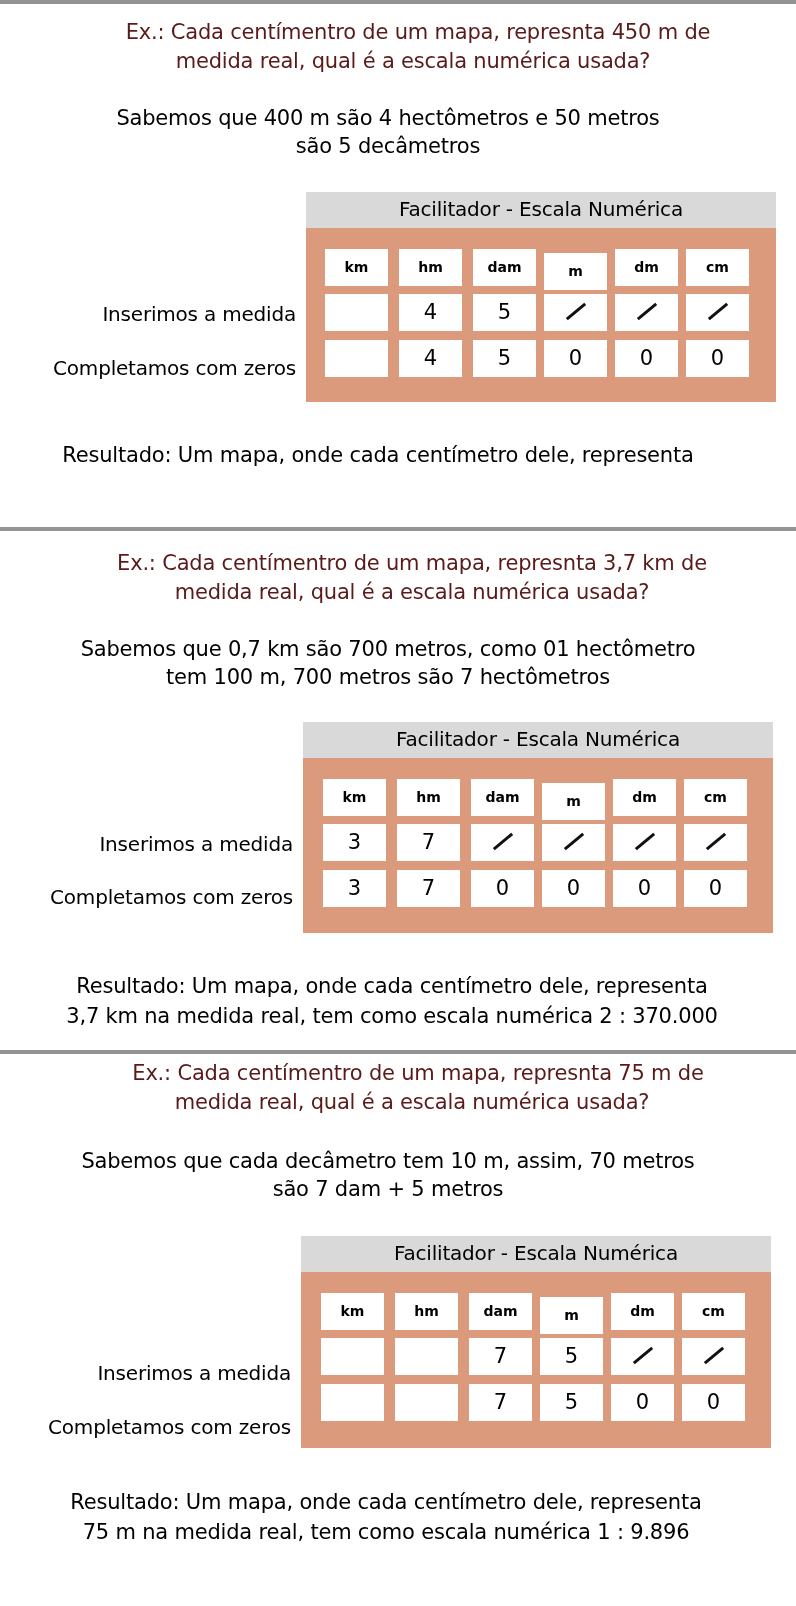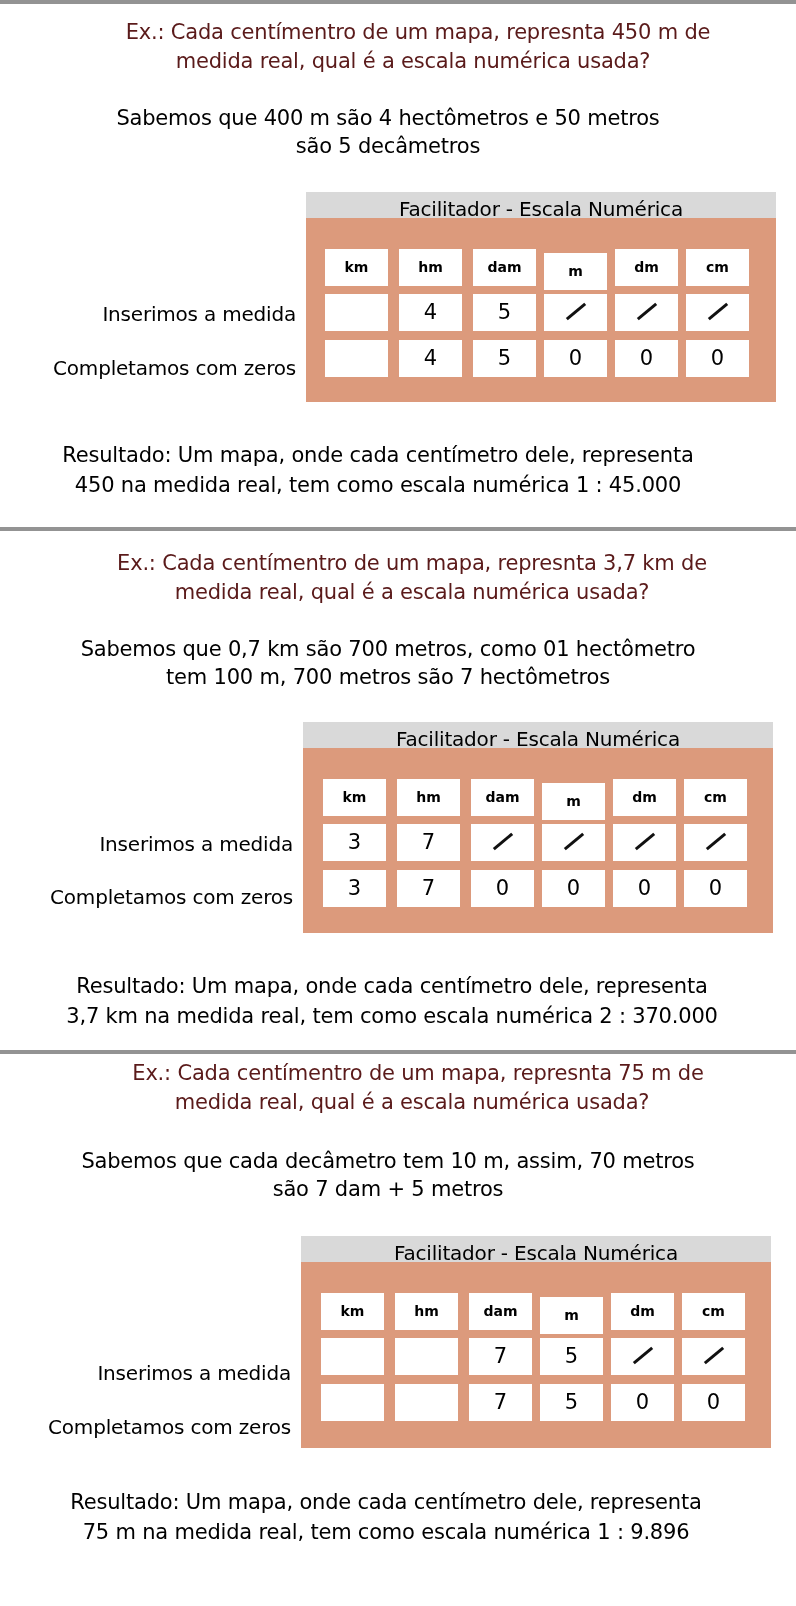--- a/index.html
+++ b/index.html
@@ -23,21 +23,21 @@
       white-space: nowrap; letter-spacing: -0.2px;
     }
     .rowlabel {
       position: absolute; font-size: 20px; white-space: nowrap; text-align: right;
       letter-spacing: -0.2px;
     }
     .facil {
       position: absolute; width: 470px; height: 210px; background: #dc9a7c;
     }
     .facil-head {
-      position: absolute; left: 0; top: 0; width: 100%; height: 26px;
+      position: absolute; left: 0; top: 0; width: 100%; height: 36px;
       background: #d9d9d9; font-size: 20px; line-height: 34px; text-align: center;
       letter-spacing: -0.2px;
     }
     .cell {
       position: absolute; width: 63px; background: #ffffff; text-align: center;
       box-sizing: border-box;
     }
     .cell.unit { height: 37px; top: 57px; font-size: 14px; font-weight: bold; line-height: 37px; }
     .cell.val { height: 37px; font-size: 21px; line-height: 37px; }
     .cell.r1 { top: 102px; }
@@ -84,21 +84,20 @@
     <div class="cell val r2" style="left:19px"></div>
     <div class="cell val r2" style="left:93px">4</div>
     <div class="cell val r2" style="left:167px">5</div>
     <div class="cell val r2" style="left:238px">0</div>
     <div class="cell val r2" style="left:309px">0</div>
     <div class="cell val r2" style="left:380px">0</div>
   </div>
 
   <div class="result" style="left:0;width:756px;top:440px;">
     <div>Resultado: Um mapa, onde cada centímetro dele, representa</div>
-    <div>450 na medida real, tem como escala numérica 1 : 45.000</div>
   </div>
 </section>
 
 <div class="divider" style="top:527px;"></div>
 
 <section class="block" style="top:531px;height:520px;">
   <div class="question" style="left:0;width:836px;top:18px;">
     <div style="margin-left:-12px;">Ex.: Cada centímentro de um mapa, represnta 3,7 km de</div>
     <div style="margin-left:-12px;">medida real, qual é a escala numérica usada?</div>
   </div>

